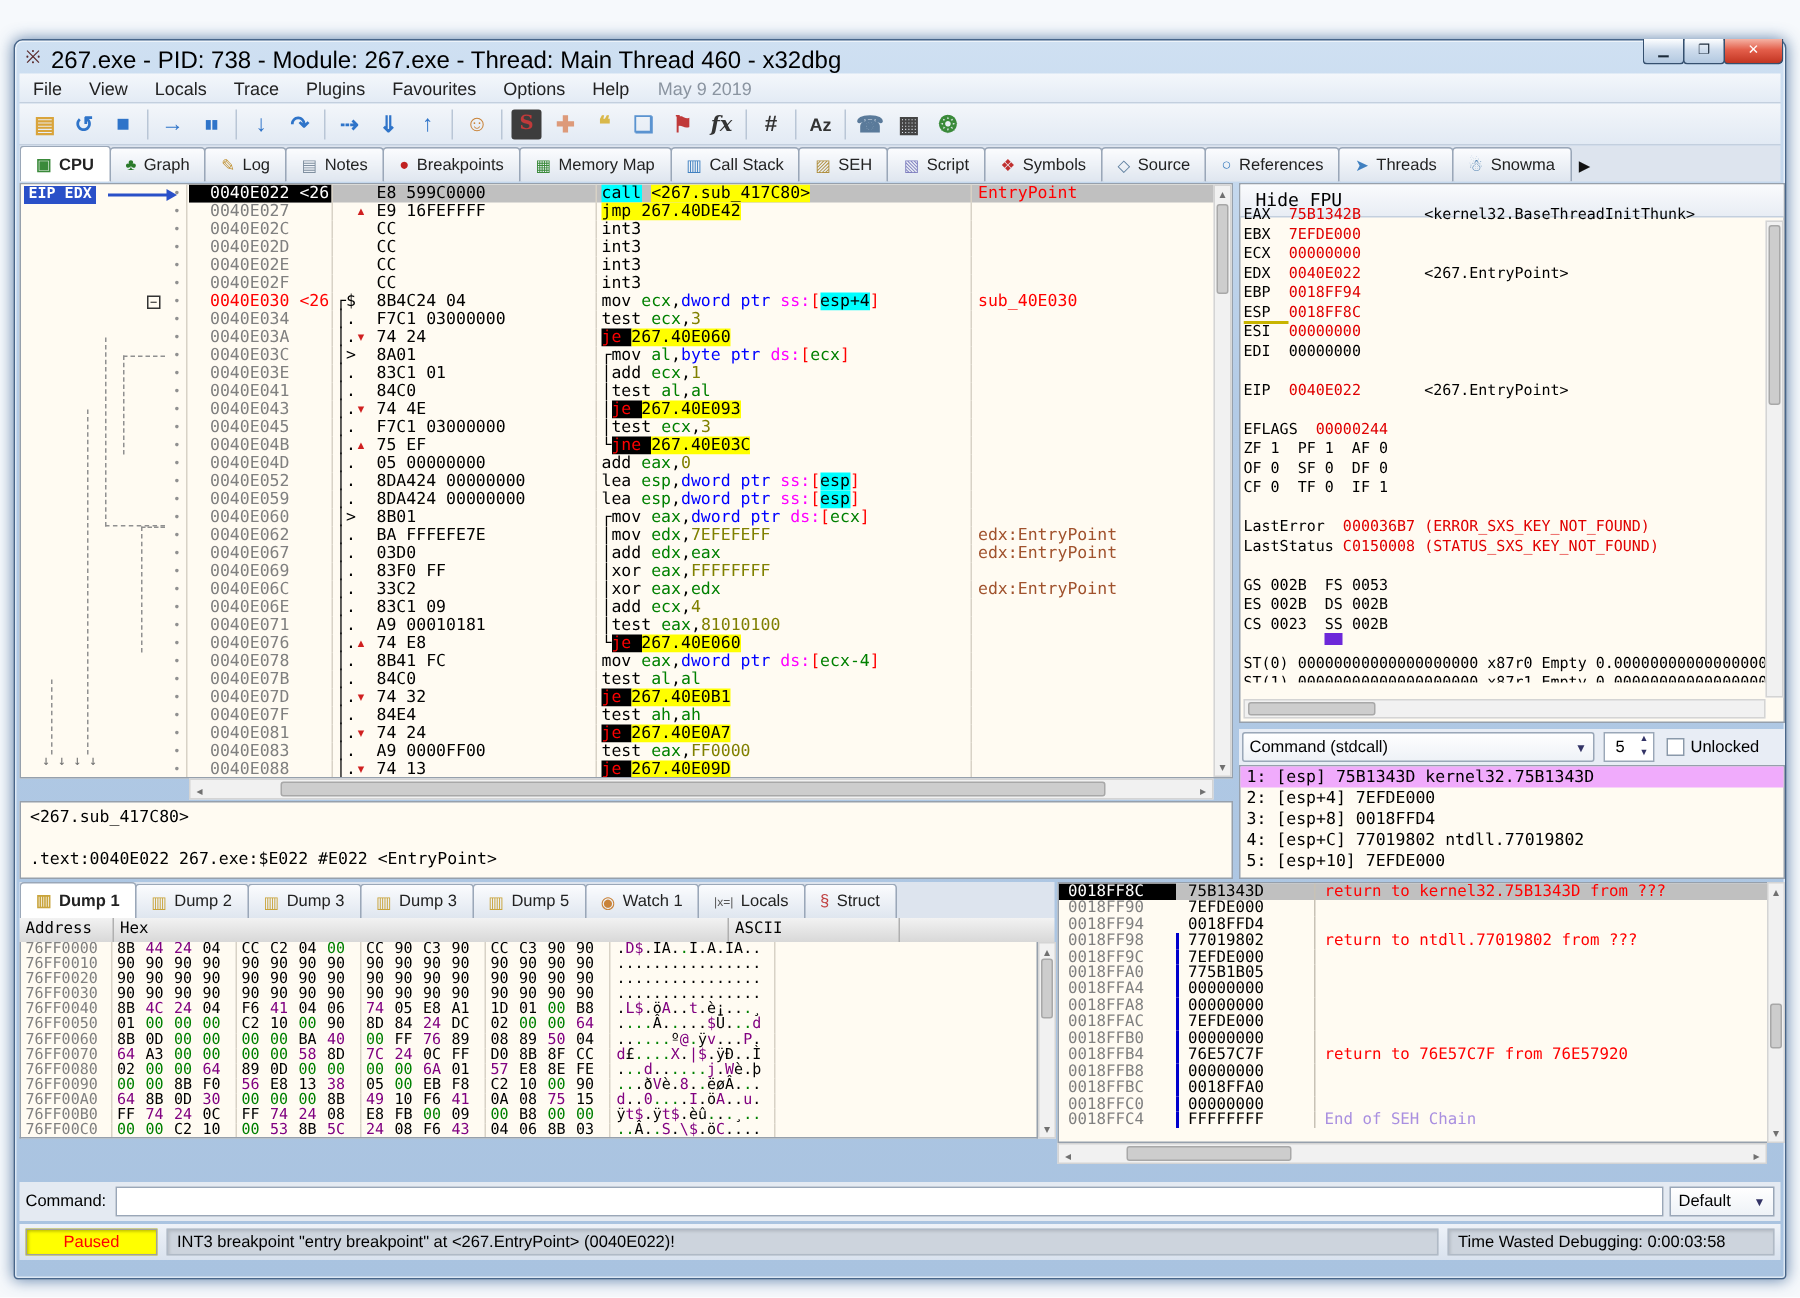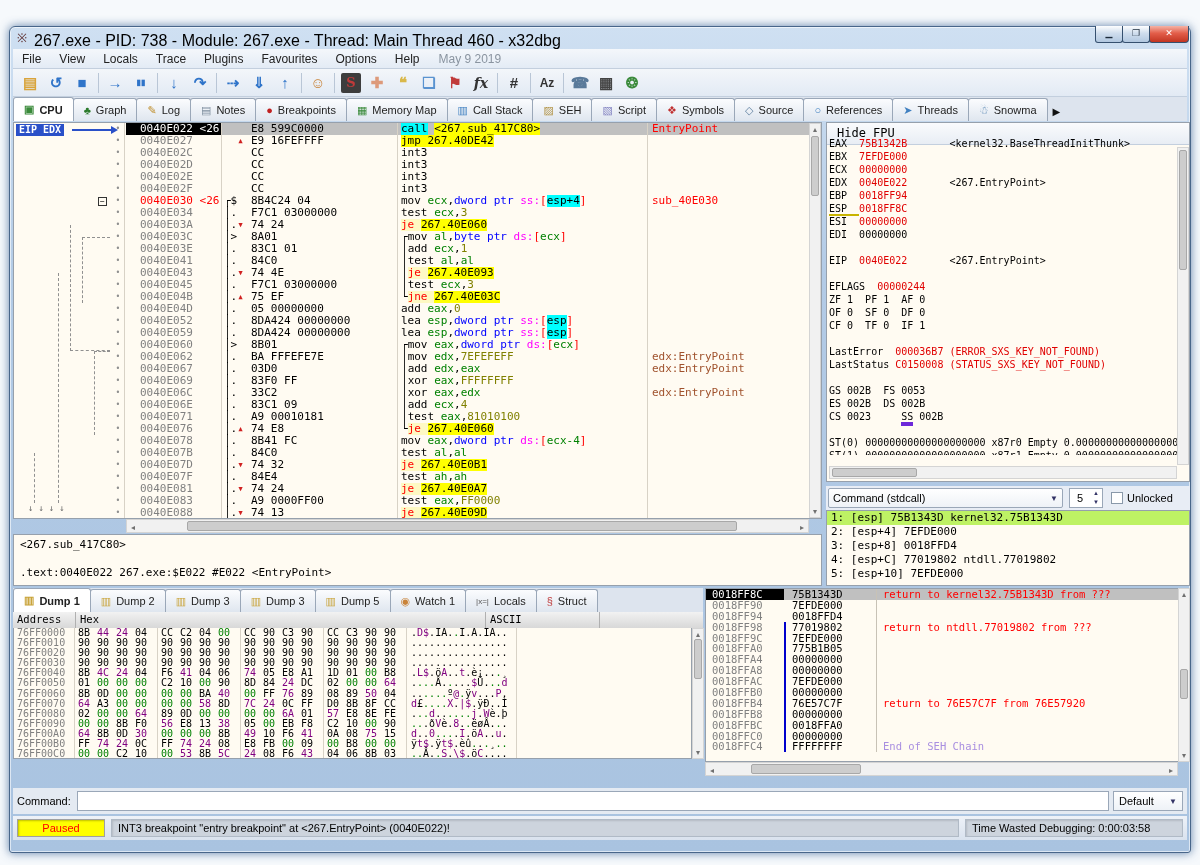--- a/index.html
+++ b/index.html
@@ -67,54 +67,54 @@
   .d-addr { width:95px; color:#808080; overflow:hidden; flex:none; padding-left:14px; }
   .d-addr.red { color:#ff0000; }
   .d-addr.sel { background:#000; color:#fff; }
   .d-pre { width:30px; flex:none; color:#000; border-left:1px solid #d8d2c6; padding-left:2px; }
   .d-pre .ar { color:#d02020; font-weight:bold; }
   .d-bytes { width:146px; flex:none; color:#000; }
   .d-instr { flex:1; border-left:1px solid #d8d2c6; padding-left:3px; overflow:hidden; }
   .d-com { width:163px; flex:none; border-left:1px solid #d8d2c6; padding-left:4px; overflow:hidden; }
   .tk-k{color:#000}.tk-reg{color:#008000}.tk-kw{color:#0000ff}.tk-seg{color:#ff00ff}
   .tk-imm{color:#808000}.tk-br{color:#ff0000}
-  .tk-y{background:#ffff00;color:#000}.tk-jy{background:#fef9c3;color:#ff0000}.tk-c{background:#00ffff;color:#000}
+  .tk-y{background:#ffff00;color:#000}.tk-jy{background:#000000;color:#ff0000}.tk-c{background:#00ffff;color:#000}
   .com-red{color:#ff0000}.com-brown{color:#a0522d}
 
   
   .sb { background:#f1f1f1; border:1px solid #d4d4d4; position:absolute; }
   .sb .thumb { background:#cdcdcd; border:1px solid #a8a8a8; border-radius:2px; position:absolute; }
   .sb .sarr { position:absolute; color:#707070; font-size:8px; width:100%; text-align:center; }
 
   
   .infobox { left:13px; top:534px; width:809px; height:52px; font-size:11px; padding:3px 6px; }
   .infobox div { line-height:14px; }
 
   
   .regpane { left:826px; top:122px; width:364px; height:360px; overflow:hidden; }
   .hidefpu { left:827px; top:123px; width:362px; height:22px; background:linear-gradient(#fafbfd,#e8edf4);
              border-bottom:1px solid #c3cfde; font-size:12px; padding:3px 0 0 10px; font-family:"DejaVu Sans Mono", monospace; }
   .regtext { left:829px; top:137px; width:348px; height:318px; font-size:10px; line-height:13px; white-space:pre; overflow:hidden; }
   .rv-red { color:#e00000; } .rv-k { color:#000; }
-  .rn { color:#000; } .rn-u { border-bottom:2px solid #c8b400; } .rn-ug { border-bottom:4px solid #6d28d9;margin-left:18px; }
+  .rn { color:#000; } .rn-u { border-bottom:2px solid #c8b400; } .rn-ug { border-bottom:8px solid #6d28d9; }
   .regline { height:13px; }
 
   
   .argsbar { left:826px; top:486px; width:364px; height:24px; background:#e8edf5; display:flex; align-items:center; }
   .argsel { width:235px; height:20px; background:linear-gradient(#fff,#eef2f7); border:1px solid #9aa7b8; border-radius:2px;
             font-size:11px; padding:2px 4px; margin-left:2px; display:flex; justify-content:space-between; align-items:center; }
   .spin { width:34px; height:20px; border:1px solid #9aa7b8; background:#fff; margin-left:6px; font-size:11px;
           display:flex; align-items:center; }
   .spin .num { flex:1; text-align:center; }
   .spin .btns { width:12px; font-size:6px; color:#336; line-height:9px; text-align:center; }
   .chk { display:flex; align-items:center; font-size:11px; margin-left:8px; }
   .chkbox { width:12px; height:12px; border:1px solid #8a99aa; background:#fff; margin-right:4px; }
   .argslist { left:826px; top:510px; width:364px; height:76px; font-size:11px; line-height:14px; white-space:pre; }
   .argrow { padding-left:4px; }
-  .argrow.sel { background:#bef264; }
+  .argrow.sel { background:#f0abfc; }
 
   
   .dumptabs { left:13px; top:588px; width:690px; height:24px; background:#dde4ee; display:flex; align-items:flex-end; }
   .dumphdr { left:13px; top:612px; width:690px; height:16px; background:linear-gradient(#f2f2f2,#d8d8d8);
              display:flex; font-size:10.5px; font-family:"DejaVu Sans Mono", monospace; }
   .dumphdr div { border-right:1px solid #b0b0b0; padding:1px 4px; }
   .dumprows { left:13px; top:628px; width:679px; height:131px; overflow:hidden; font-size:10px; line-height:10px; white-space:pre; }
   .hx-row { display:flex; height:10.1px; }
   .hx-addr { width:60px; color:#808080; flex:none; padding-left:3px; }
   .hx-grp { border-left:1px solid #d8d2c6; padding:0 3px; flex:none; }

